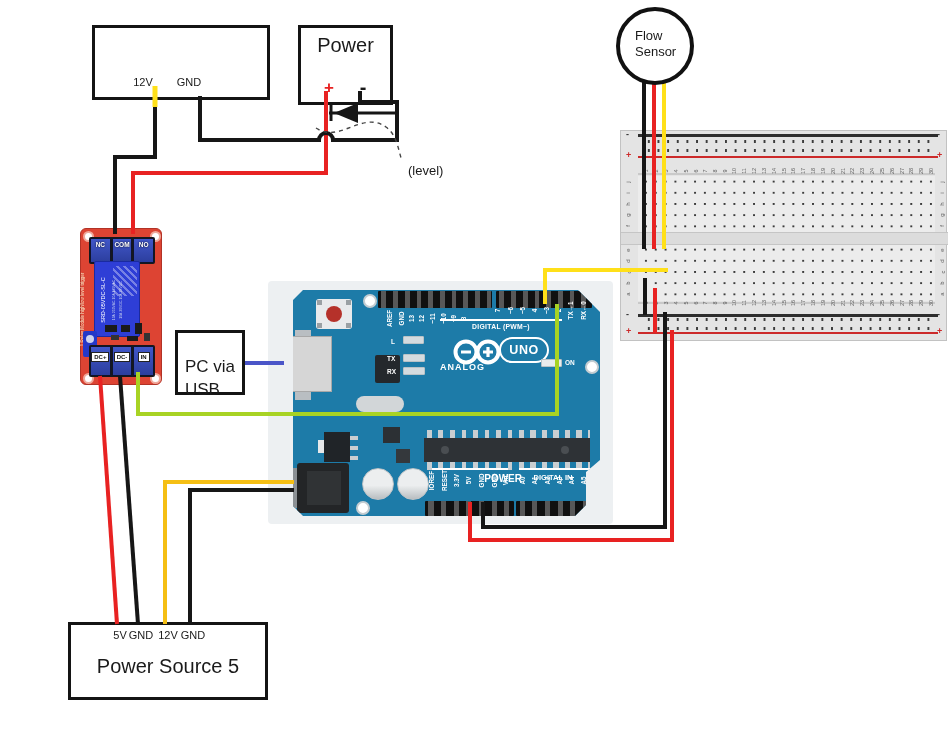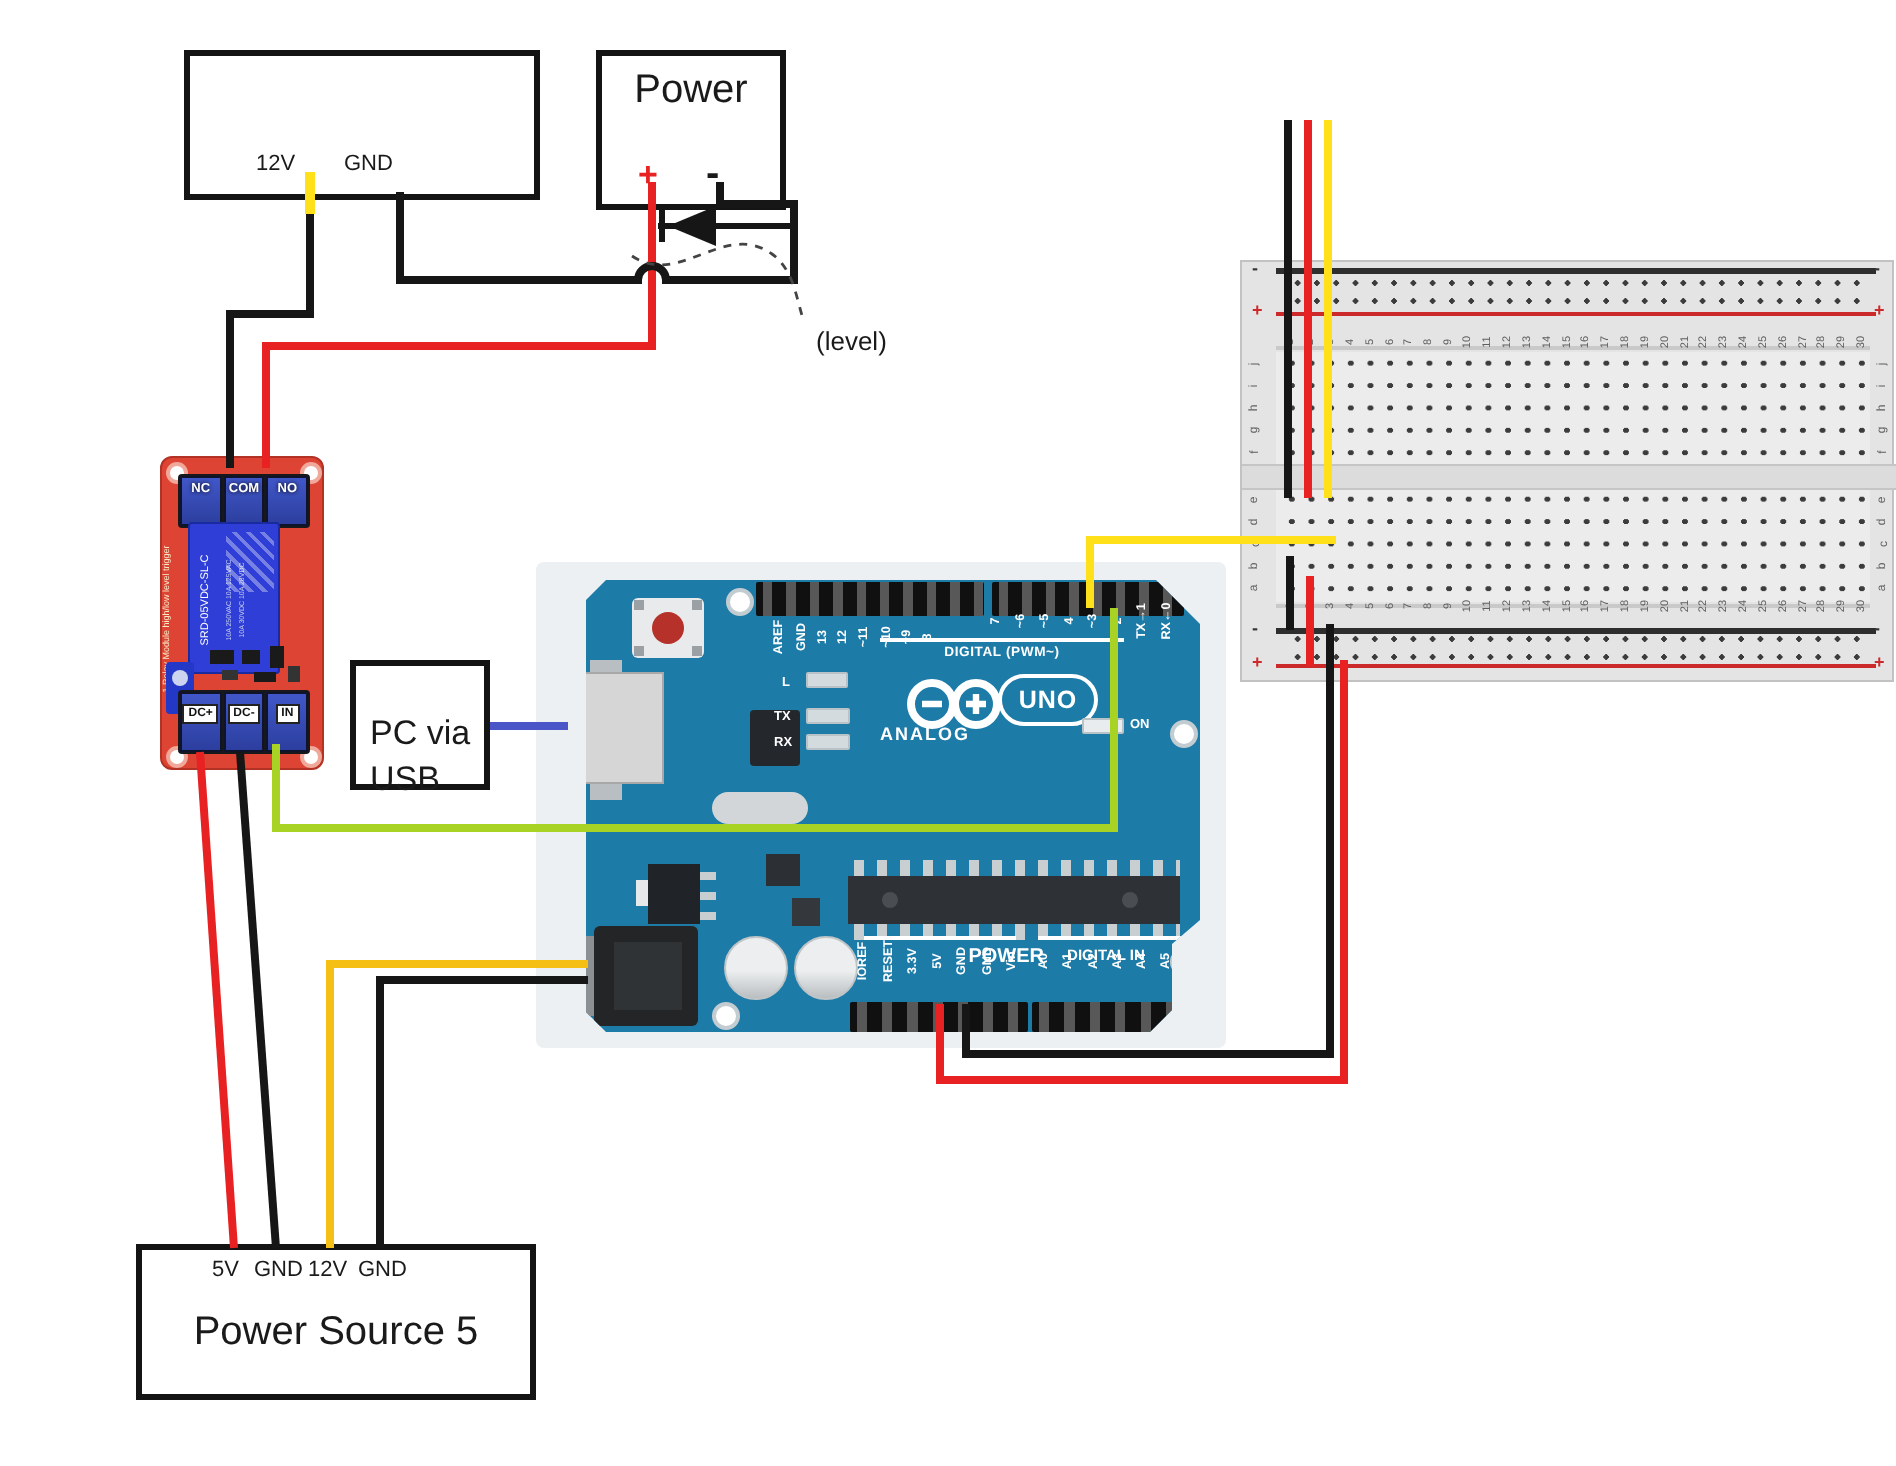--- a/index.html
+++ b/index.html
@@ -2,21 +2,21 @@
 <html style="--wire-red: #e82222; --wire-black: #161616; --wire-yellow: #ffe019; --wire-gold: #f5bf14; --wire-green: #a8d324; --wire-blue: #4a55c8; --arduino-board: #1d7ba8; --relay-pcb: #dd4433; --relay-cube: #2e3ed6; --breadboard: #e4e4e4; --rail-red: #cc2a2a; --rail-black: #2e2e2e;"><head>
 <meta charset="utf-8">
 <style>
   html,body{margin:0;padding:0;background:#fff;font-family:"Liberation Sans",sans-serif;}
   #canvas{position:relative;width:948px;height:733px;background:#fff;overflow:hidden;}
   #canvas *{box-sizing:border-box;}
   .abs{position:absolute;}
   
   .lbox{position:absolute;background:#fff;border:3px solid #141414;z-index:2;}
   .box-title{position:absolute;left:0;right:0;text-align:center;font-size:20px;color:#1a1a1a;}
-  .term{position:absolute;font-size:11px;color:#1a1a1a;text-align:left;}
+  .term{position:absolute;font-size:11px;color:#1a1a1a;text-align:center;}
   
   #flow{position:absolute;left:616px;top:7px;width:78px;height:78px;border:4px solid #111;border-radius:50%;
         background:#fff;z-index:6;font-size:13px;color:#1a1a1a;padding:17px 0 0 15px;line-height:1.2;}
   
   #bb{position:absolute;left:620px;top:130px;width:327px;height:211px;background:var(--breadboard,#e4e4e4);
       border:1px solid #c2c2c2;z-index:1;}
   .bbhalf{position:absolute;background:#ececec;}
   .bbshadow{position:absolute;background:#c9c9c9;}
   .bbchannel{position:absolute;background:#dcdcdc;border-top:1px solid #c5c5c5;border-bottom:1px solid #c5c5c5;}
   .railline{position:absolute;}
@@ -614,14 +614,18 @@
     <path class="w rd" d="M655,288 V333"></path>
     <path class="w bk" d="M665,312 V527 H483 V502"></path>
     <path class="w rd" d="M672,330 V540 H470 V502"></path>
     <path class="w bl" d="M245,363 H284"></path>
     <path class="w gd" d="M165,624 V482 H294"></path>
     <path class="w bk" d="M190,624 V490 H294"></path>
     <path class="w rd" d="M100,376 L117,624"></path>
     <path class="w bk" d="M120,376 L138,624"></path>
   </svg>
 
+  <div id="flow">
+    <div>Flow</div>
+    <div>Sensor</div>
+  </div>
 
 </div>
 
 </body></html>

